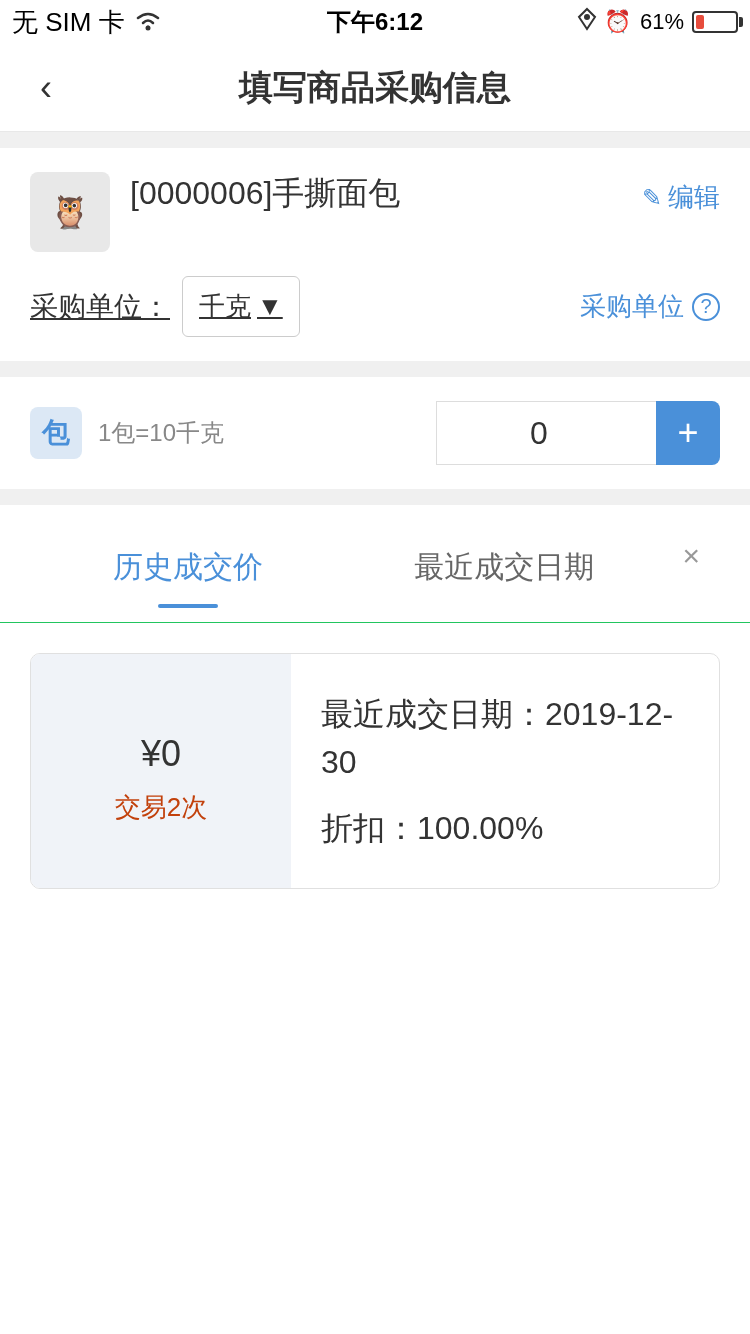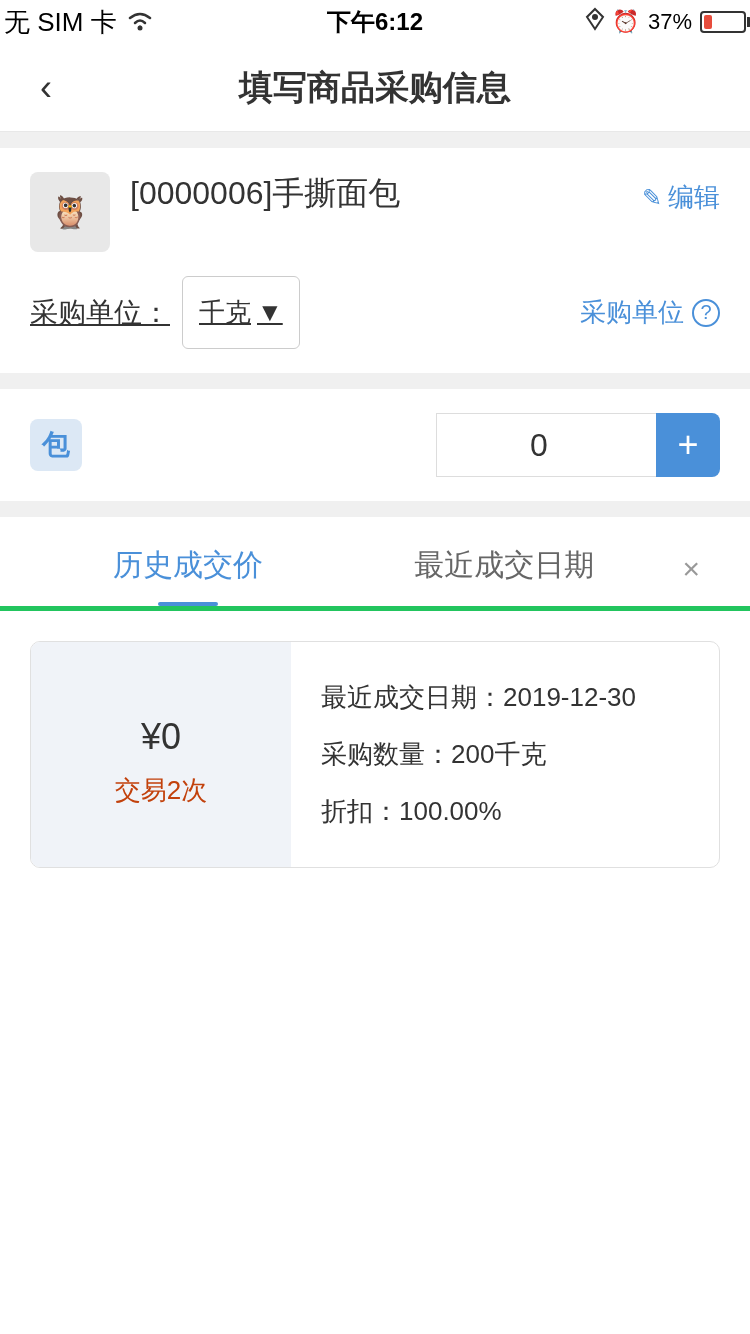--- a/index.html
+++ b/index.html
@@ -12,21 +12,21 @@
       overflow-x: hidden;
     }
 
     
     .status-bar {
       height: 44px;
       background: #fff;
       display: flex;
       align-items: center;
       justify-content: space-between;
-      padding: 0 4px;
+      padding: 0 12px;
       font-size: 26px;
       font-weight: 500;
     }
     .status-left {
       display: flex;
       align-items: center;
       gap: 8px;
       font-size: 26px;
     }
     .status-center {
@@ -156,21 +156,21 @@
       display: flex;
       align-items: center;
       gap: 12px;
       font-size: 28px;
       color: #333;
       text-decoration: underline;
     }
     .unit-select {
       border: 1px solid #ccc;
       border-radius: 6px;
-      padding: 18px 16px;
+      padding: 12px 16px;
       font-size: 26px;
       color: #333;
       background: #fff;
       display: flex;
       align-items: center;
       gap: 6px;
     }
     .price-ref {
       display: flex;
       align-items: center;
@@ -261,23 +261,23 @@
 
     
     .modal-panel {
       background: #fff;
       margin-top: 16px;
     }
 
     
     .tabs-row {
       display: flex;
-      align-items: flex-end;
-      border-bottom: 5px solid #22c55e;
-      padding: 0 30px;
+      align-items: flex-start;
+      border-bottom: 1px solid #22c55e;
+      padding: 14px 30px;
       position: relative;
     }
     .tab-item {
       flex: 1;
       text-align: center;
       padding: 28px 0 20px;
       font-size: 30px;
       color: #666;
       position: relative;
       cursor: pointer;
@@ -338,21 +338,21 @@
     }
     .tx-right {
       padding: 36px 30px;
       display: flex;
       flex-direction: column;
       gap: 18px;
       justify-content: center;
       flex: 1;
     }
     .tx-detail-row {
-      font-size: 26px;
+      font-size: 32px;
       color: #333;
       line-height: 1.5;
     }
 
     
     .bottom-area {
       flex: 1;
       background: #fff;
       min-height: 600px;
     }
@@ -374,21 +374,21 @@
   </div>
   <div class="status-center">下午6:12</div>
   <div class="status-right">
     <span>
       <svg width="20" height="24" viewBox="0 0 20 24">
           <path d="M10 2 L18 10 L10 22 L2 10 Z" fill="none" stroke="#333" stroke-width="2"></path>
           <circle cx="10" cy="10" r="3" fill="#333"></circle>
         </svg>
     </span>
     <span>⏰</span>
-    <span>37%</span>
+    <span>61%</span>
     <div class="battery-icon">
       <div class="battery-fill"></div>
     </div>
   </div>
 </div>
 
 <div class="nav-bar">
   <span class="nav-back">‹</span>
   <span class="nav-title">填写商品采购信息</span>
 </div>
@@ -420,20 +420,21 @@
       <div class="help-icon">?</div>
     </div>
   </div>
 </div>
 
 <div class="section-divider"></div>
 
 <div class="quantity-row">
   <div class="unit-label">
     <div class="unit-box">包</div>
+    <span class="unit-conversion">1包=10千克</span>
   </div>
   <div class="quantity-control">
     <input class="qty-input" type="number" value="0" style="">
     <button class="qty-plus">+</button>
   </div>
 </div>
 
 <div class="modal-panel">
 
   <div class="tabs-row">
@@ -452,23 +453,20 @@
         <div class="tx-price">
           <span>¥</span><span>0</span>
         </div>
         <div class="tx-count">交易2次</div>
       </div>
       <div class="tx-right">
         <div class="tx-detail-row">
           <span>最近成交日期：</span><span>2019-12-30</span>
         </div>
         <div class="tx-detail-row">
-          <span>采购数量：</span><span>200千克</span>
-        </div>
-        <div class="tx-detail-row">
           <span>折扣：</span><span>100.00%</span>
         </div>
       </div>
     </div>
   </div>
 
 </div>
 
 <div class="bottom-area"></div>
 

